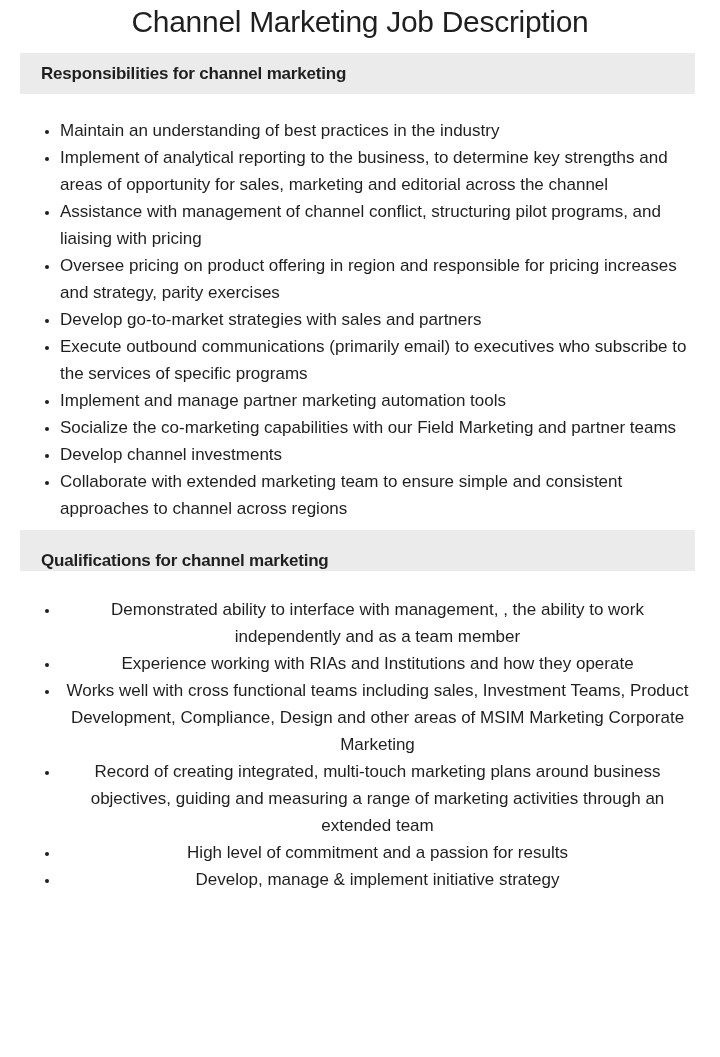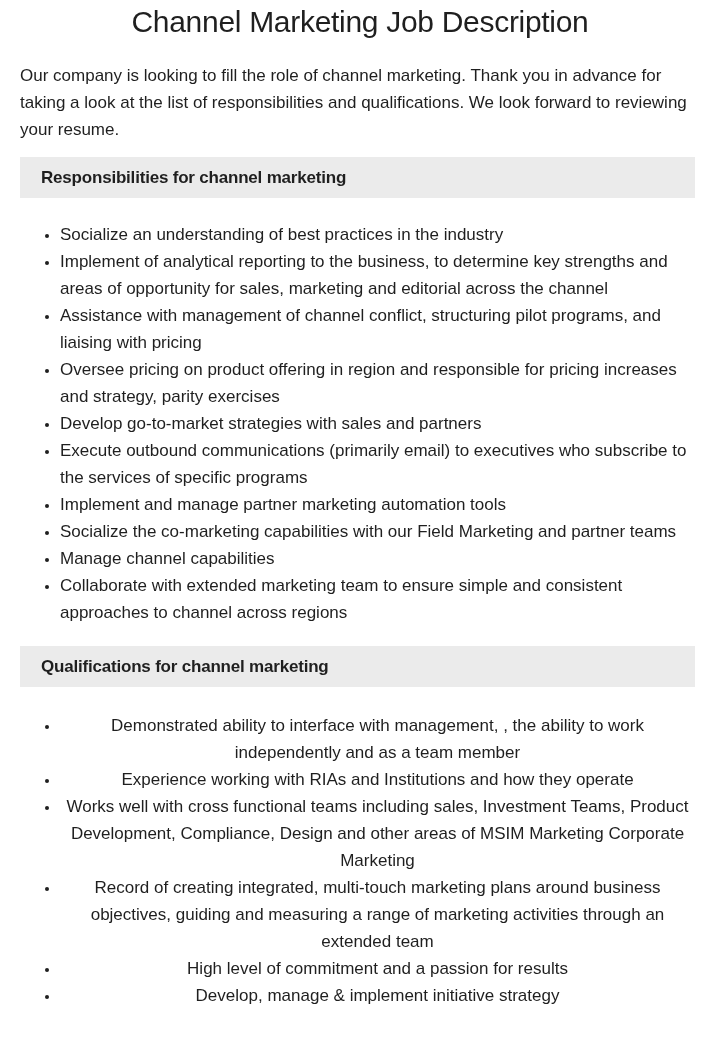--- a/index.html
+++ b/index.html
@@ -30,21 +30,21 @@
   .section-header {
     margin-left: 20px;
     margin-right: 25px;
     height: 41px;
     display: flex;
     align-items: center;
     padding-left: 21px;
     background: var(--section-header-bg, #ebebeb);
   }
   .sec-resp .section-header { margin-top: 14px; }
-  .sec-qual .section-header { margin-top: 20px; }
+  .sec-qual .section-header { margin-top: 8px; align-items: flex-end; }
   .section-heading {
     font-size: 17px;
     font-weight: 700;
     letter-spacing: -0.2px;
   }
   .bullet-list {
     margin: 23px 25px 0 20px;
     padding-left: 40px;
     list-style: disc outside;
     font-size: 17px;
@@ -54,36 +54,35 @@
   .bullet-list li { padding-left: 0; }
   .bullet-list li::marker { font-size: 0.85em; }
 </style>
 </head>
 <body>
 
 <div class="page">
 
   <h1 class="title">Channel Marketing Job Description</h1>
 
-  <p class="intro">Our company is looking to fill the role of channel marketing. Thank you in advance for taking a look at the list of responsibilities and qualifications. We look forward to reviewing your resume.</p>
 
   <section class="section sec-resp">
     <header class="section-header">
       <h2 class="section-heading">Responsibilities for channel marketing</h2>
     </header>
     <ul class="bullet-list">
-        <li>Socialize an understanding of best practices in the industry</li>
+        <li>Maintain an understanding of best practices in the industry</li>
         <li>Implement of analytical reporting to the business, to determine key strengths and areas of opportunity for sales, marketing and editorial across the channel</li>
         <li>Assistance with management of channel conflict, structuring pilot programs, and liaising with pricing</li>
         <li>Oversee pricing on product offering in region and responsible for pricing increases and strategy, parity exercises</li>
         <li>Develop go-to-market strategies with sales and partners</li>
         <li>Execute outbound communications (primarily email) to executives who subscribe to the services of specific programs</li>
         <li>Implement and manage partner marketing automation tools</li>
         <li>Socialize the co-marketing capabilities with our Field Marketing and partner teams</li>
-        <li>Manage channel capabilities</li>
+        <li>Develop channel investments</li>
         <li>Collaborate with extended marketing team to ensure simple and consistent approaches to channel across regions</li>
       </ul>
   </section>
 
   <section class="section sec-qual">
     <header class="section-header">
       <h2 class="section-heading">Qualifications for channel marketing</h2>
     </header>
     <ul class="bullet-list">
         <li>Demonstrated ability to interface with management, , the ability to work independently and as a team member</li>

